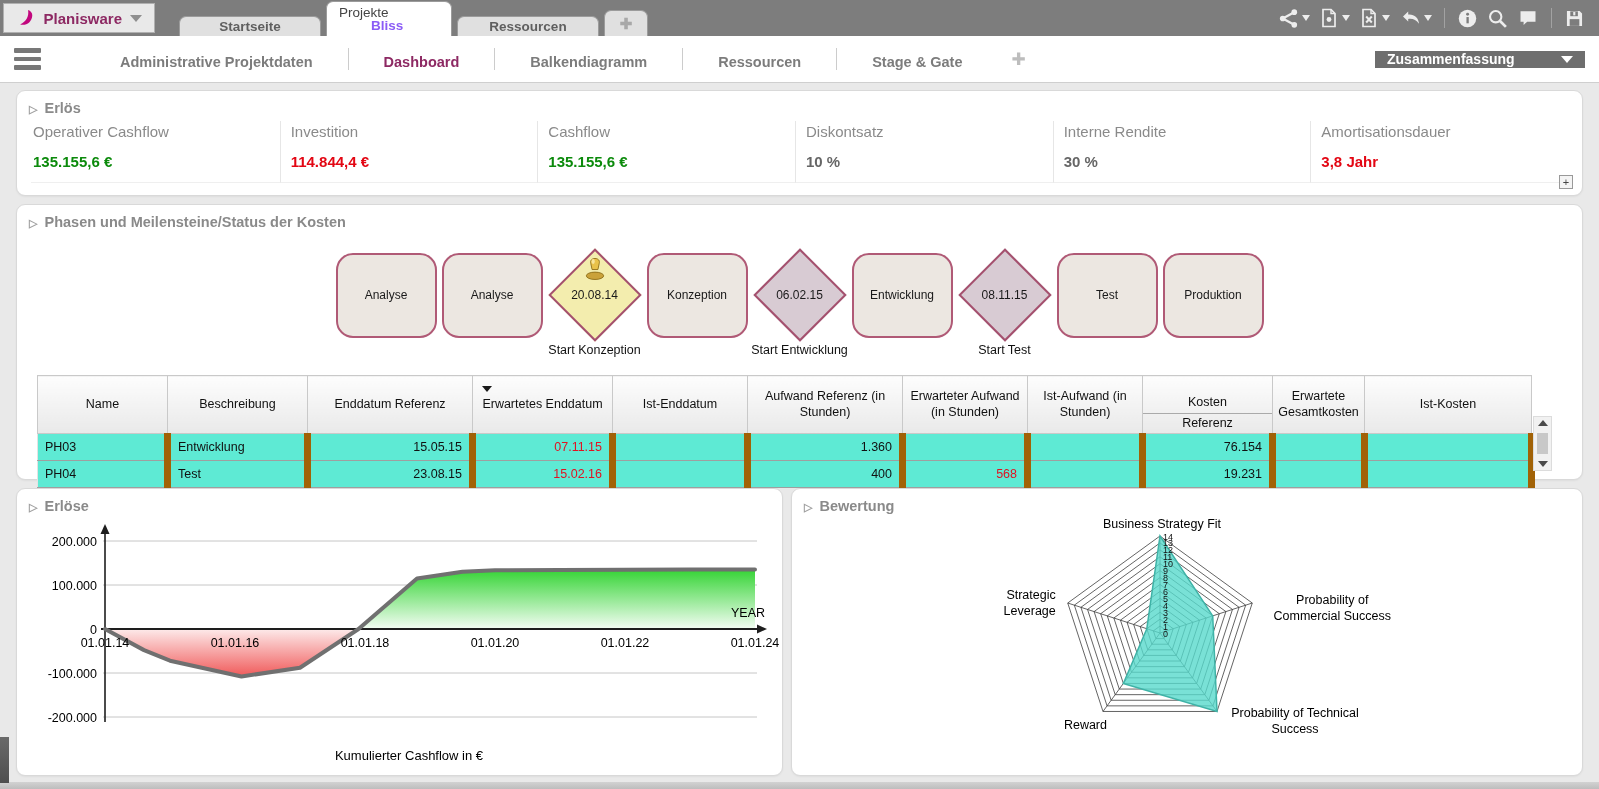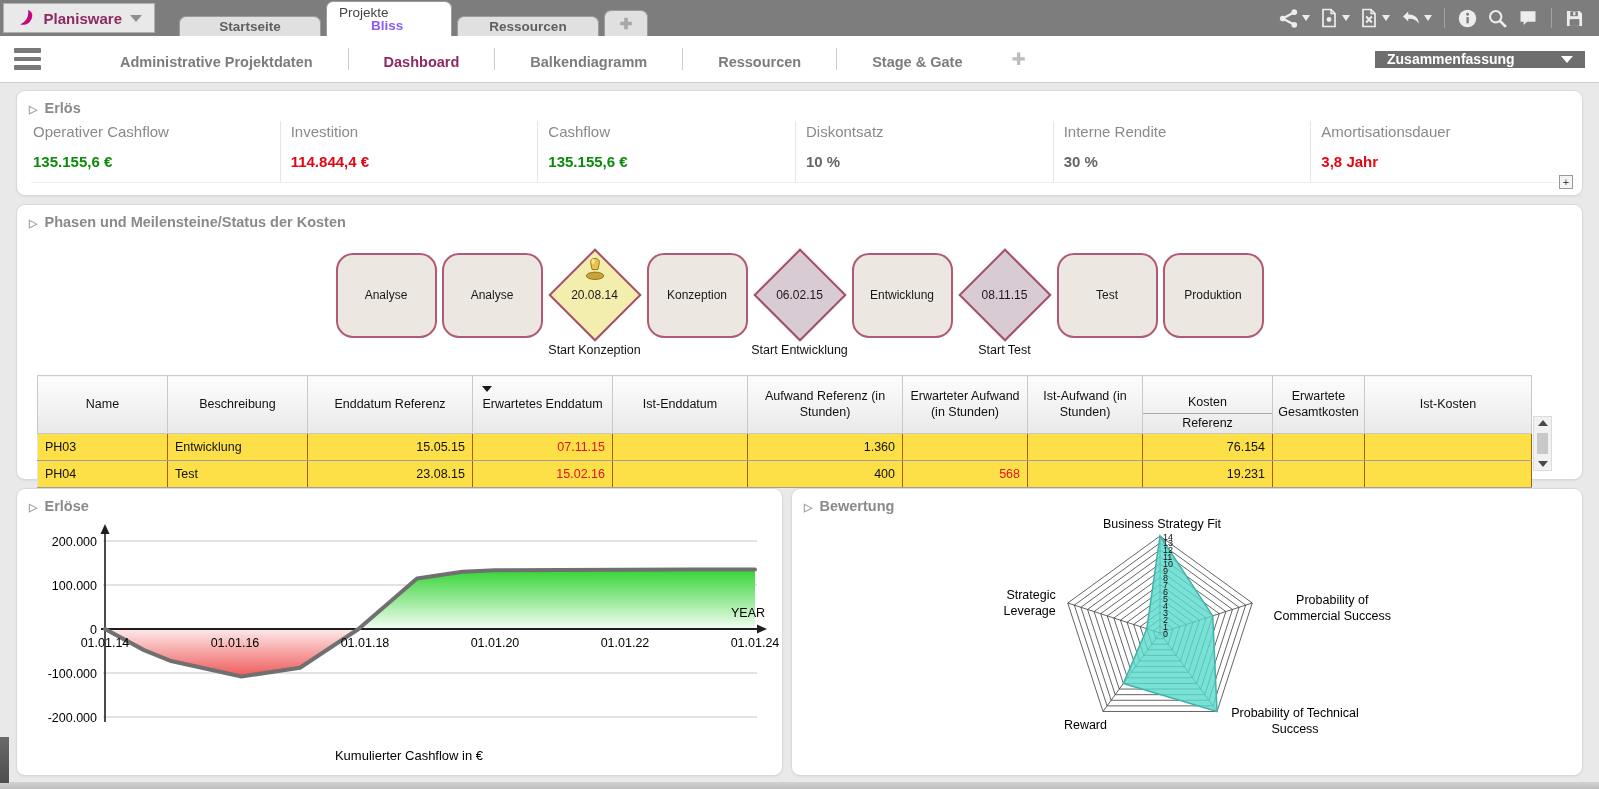--- a/index.html
+++ b/index.html
@@ -66,21 +66,21 @@
 .milestone.current .diamond{background:#f3edae}
 .ms-date{position:relative;font-size:12px;color:#1a1a1a}
 .milestone.current .ms-date{}
 .stamp{position:absolute;top:7px;left:50%;transform:translateX(-50%)}
 .ms-caption{position:absolute;top:95px;left:50%;transform:translateX(-50%);white-space:nowrap;font-size:12.5px;color:#111}
 
 
 .table-wrap{margin:22px 18px 0 20px;position:relative}
 table{border-collapse:collapse;table-layout:fixed;width:1494px;font-size:12.5px;color:#111}
 thead th{background:linear-gradient(#fdfdfd,#e9e9e9);border:1px solid #c9c9c9;font-weight:normal;height:41px;text-align:center;padding:2px 5px;line-height:1.25;position:relative}
-tbody td{border-bottom:1px solid #9f9f9f;border-right:1px solid #a16207;border-left:1px solid #e3e3e3;height:27px;padding:2px 7px;background:#fde047}
+tbody td{border-bottom:1px solid #9f9f9f;border-right:7px solid #a16207;border-left:1px solid #e3e3e3;height:27px;padding:2px 7px;background:#5eead4}
 td.c-num{text-align:right}
 td[data-alert="true"]{color:#e01322}
 .split-top{display:block;border-bottom:1px solid #aaa;padding-bottom:2px;margin:17px -5px 2px}
 .sort-caret{position:absolute;left:9px;top:10px;width:0;height:0;border-left:5px solid transparent;border-right:5px solid transparent;border-top:6px solid #1a1a1a;cursor:pointer}
 .tscroll{position:absolute;left:1496px;top:41px;width:19px;height:55px;background:#f1f1f1;border:1px solid #dcdcdc;display:flex;flex-direction:column;align-items:center;justify-content:space-between;padding:3px 0}
 .tri-up{width:0;height:0;border-left:5px solid transparent;border-right:5px solid transparent;border-bottom:6px solid #4a4a4a;cursor:pointer}
 .tri-down{width:0;height:0;border-left:5px solid transparent;border-right:5px solid transparent;border-top:6px solid #4a4a4a;cursor:pointer}
 .thumb{width:11px;height:21px;background:#c8c8c8;cursor:pointer}
 
 

